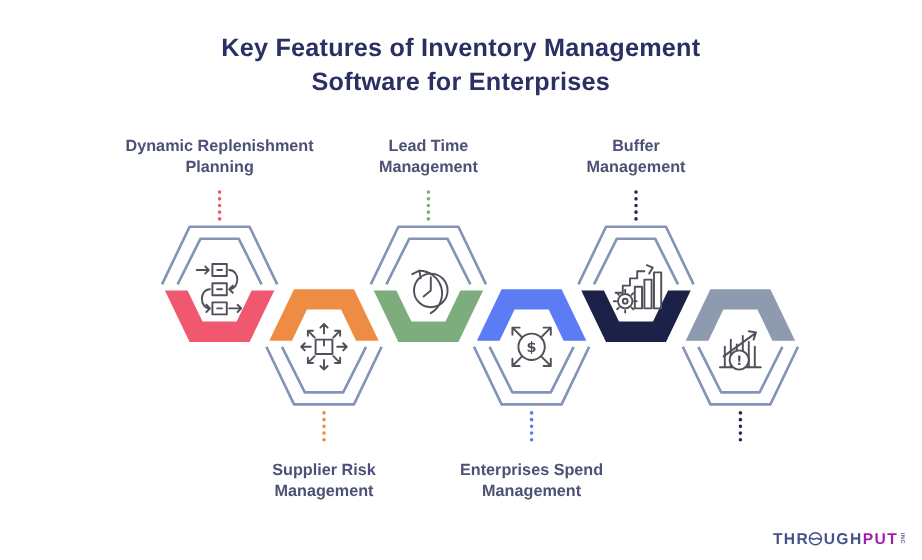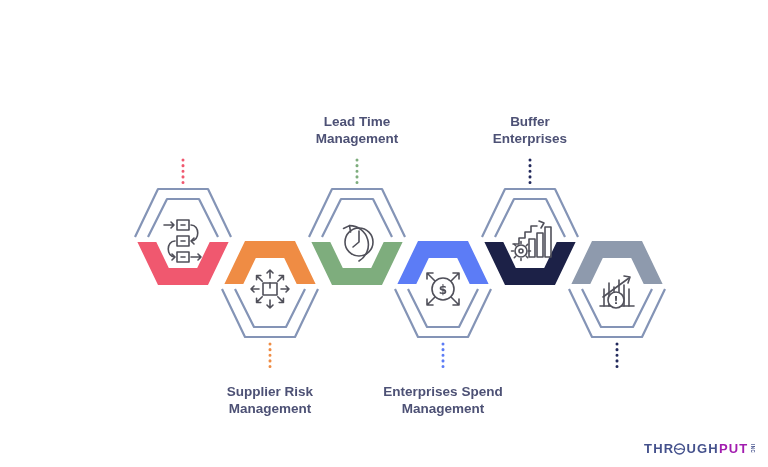--- a/index.html
+++ b/index.html
@@ -24,25 +24,29 @@
   .logo b{color:#a21caf;font-weight:800}
   .logo .globe{margin:0 0 0 -1px}
   .logo .globe circle,.logo .globe path{stroke:#44518C;stroke-width:1.3;fill:none}
   .inc{font-size:4.5px;letter-spacing:.5px;writing-mode:vertical-rl;line-height:1;margin-left:1px}
 </style>
 </head>
 <body>
 
 <div class="stage">
 
+  <div class="title">Key Features of Inventory Management
+Software for Enterprises</div>
 
+  <div class="feat-label top" style="left:73px">Dynamic Replenishment
+Planning</div>
   <div class="feat-label top" style="left:247px">Lead Time
 Management</div>
   <div class="feat-label top" style="left:420px">Buffer
-Enterprises</div>
+Management</div>
   <div class="feat-label bottom" style="left:160px">Supplier Risk
 Management</div>
   <div class="feat-label bottom" style="left:333px">Enterprises Spend
 Management</div>
 
   <svg class="scene" width="768" height="467" viewBox="0 0 768 467">
     <defs>
       <path id="arr8" d="M24 13 L24 5 M21 8 L24 5 L27 8"></path>
       <path id="darr" d="M32 16 L40 8 M34 8 H40 V14"></path>
     </defs>

